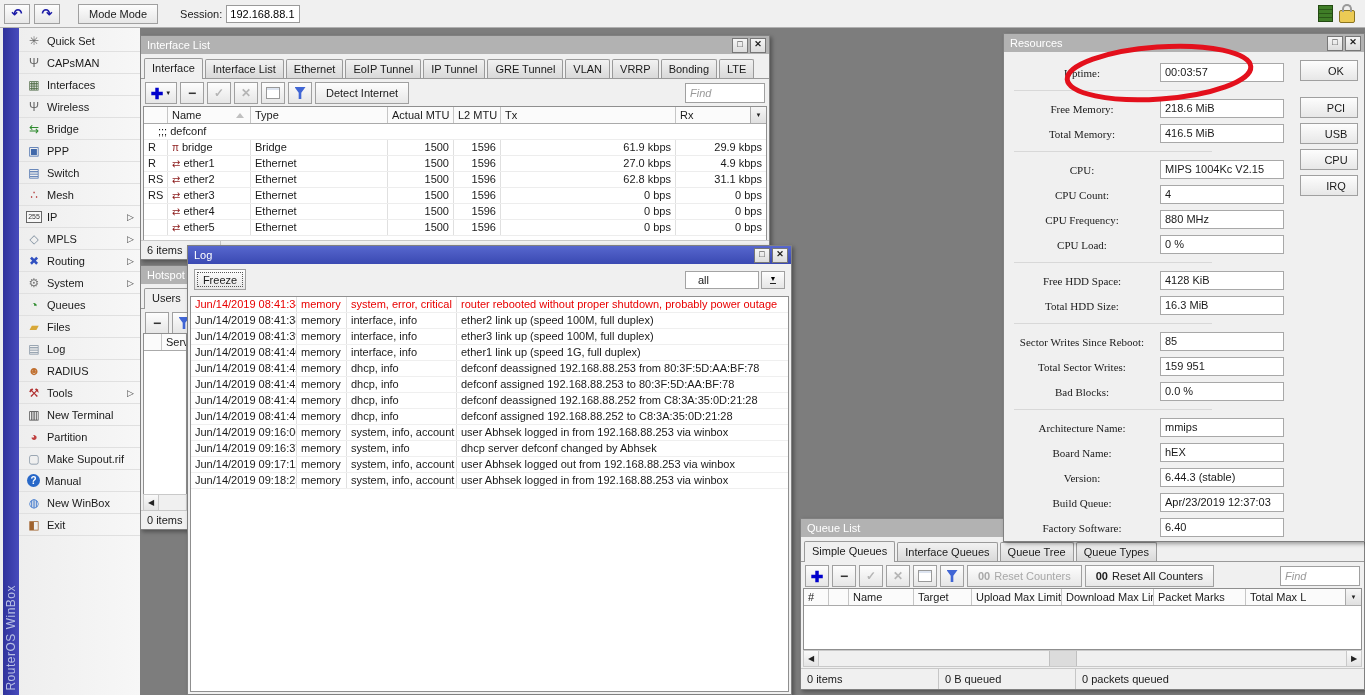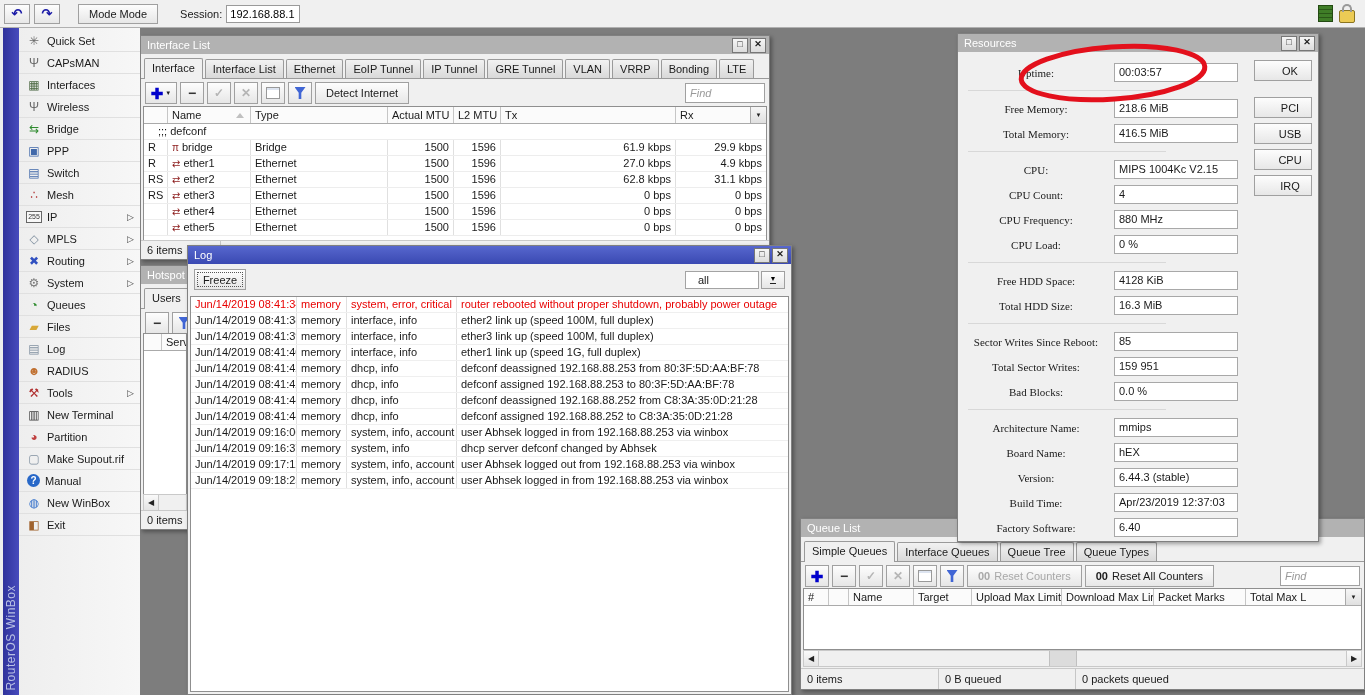--- a/index.html
+++ b/index.html
@@ -551,21 +551,21 @@
       <span class="sc-thumb" style="margin-right:40px;"></span>
       <span class="sc-arrow right">▶</span>
     </div>
     <div class="statusbar" style="height:20px;">
       <span class="cell" style="width:138px">0 items</span>
       <span class="cell" style="width:137px">0 B queued</span>
       <span class="cell" style="flex:1;border-right:none">0 packets queued</span>
     </div>
   </div>
 
-  <div class="win" style="left:957px;top:33px;width:360px;height:507px;z-index:6;">
+  <div class="win" style="left:1003px;top:33px;width:360px;height:507px;z-index:6;">
     <div class="titlebar inactive">
       <span>Resources</span>
       <span class="t-btns">
         <span class="t-btn">□</span>
         <span class="t-btn">✕</span>
       </span>
     </div>
     <div style="position:absolute;top:26px;left:4px;right:76px;">
       <div class="res-row">
           <span class="res-lbl">Uptime:</span>
@@ -621,21 +621,21 @@
         </div>
         <div class="res-row">
           <span class="res-lbl">Board Name:</span>
           <span class="res-val">hEX</span>
         </div>
         <div class="res-row">
           <span class="res-lbl">Version:</span>
           <span class="res-val">6.44.3 (stable)</span>
         </div>
         <div class="res-row">
-          <span class="res-lbl">Build Time:</span>
+          <span class="res-lbl">Build Queue:</span>
           <span class="res-val">Apr/23/2019 12:37:03</span>
         </div>
         <div class="res-row">
           <span class="res-lbl">Factory Software:</span>
           <span class="res-val">6.40</span>
         </div>
     </div>
     <div class="res-btns">
       <button class="btn res-btn">OK</button>
       <button class="btn res-btn gap">PCI</button>

